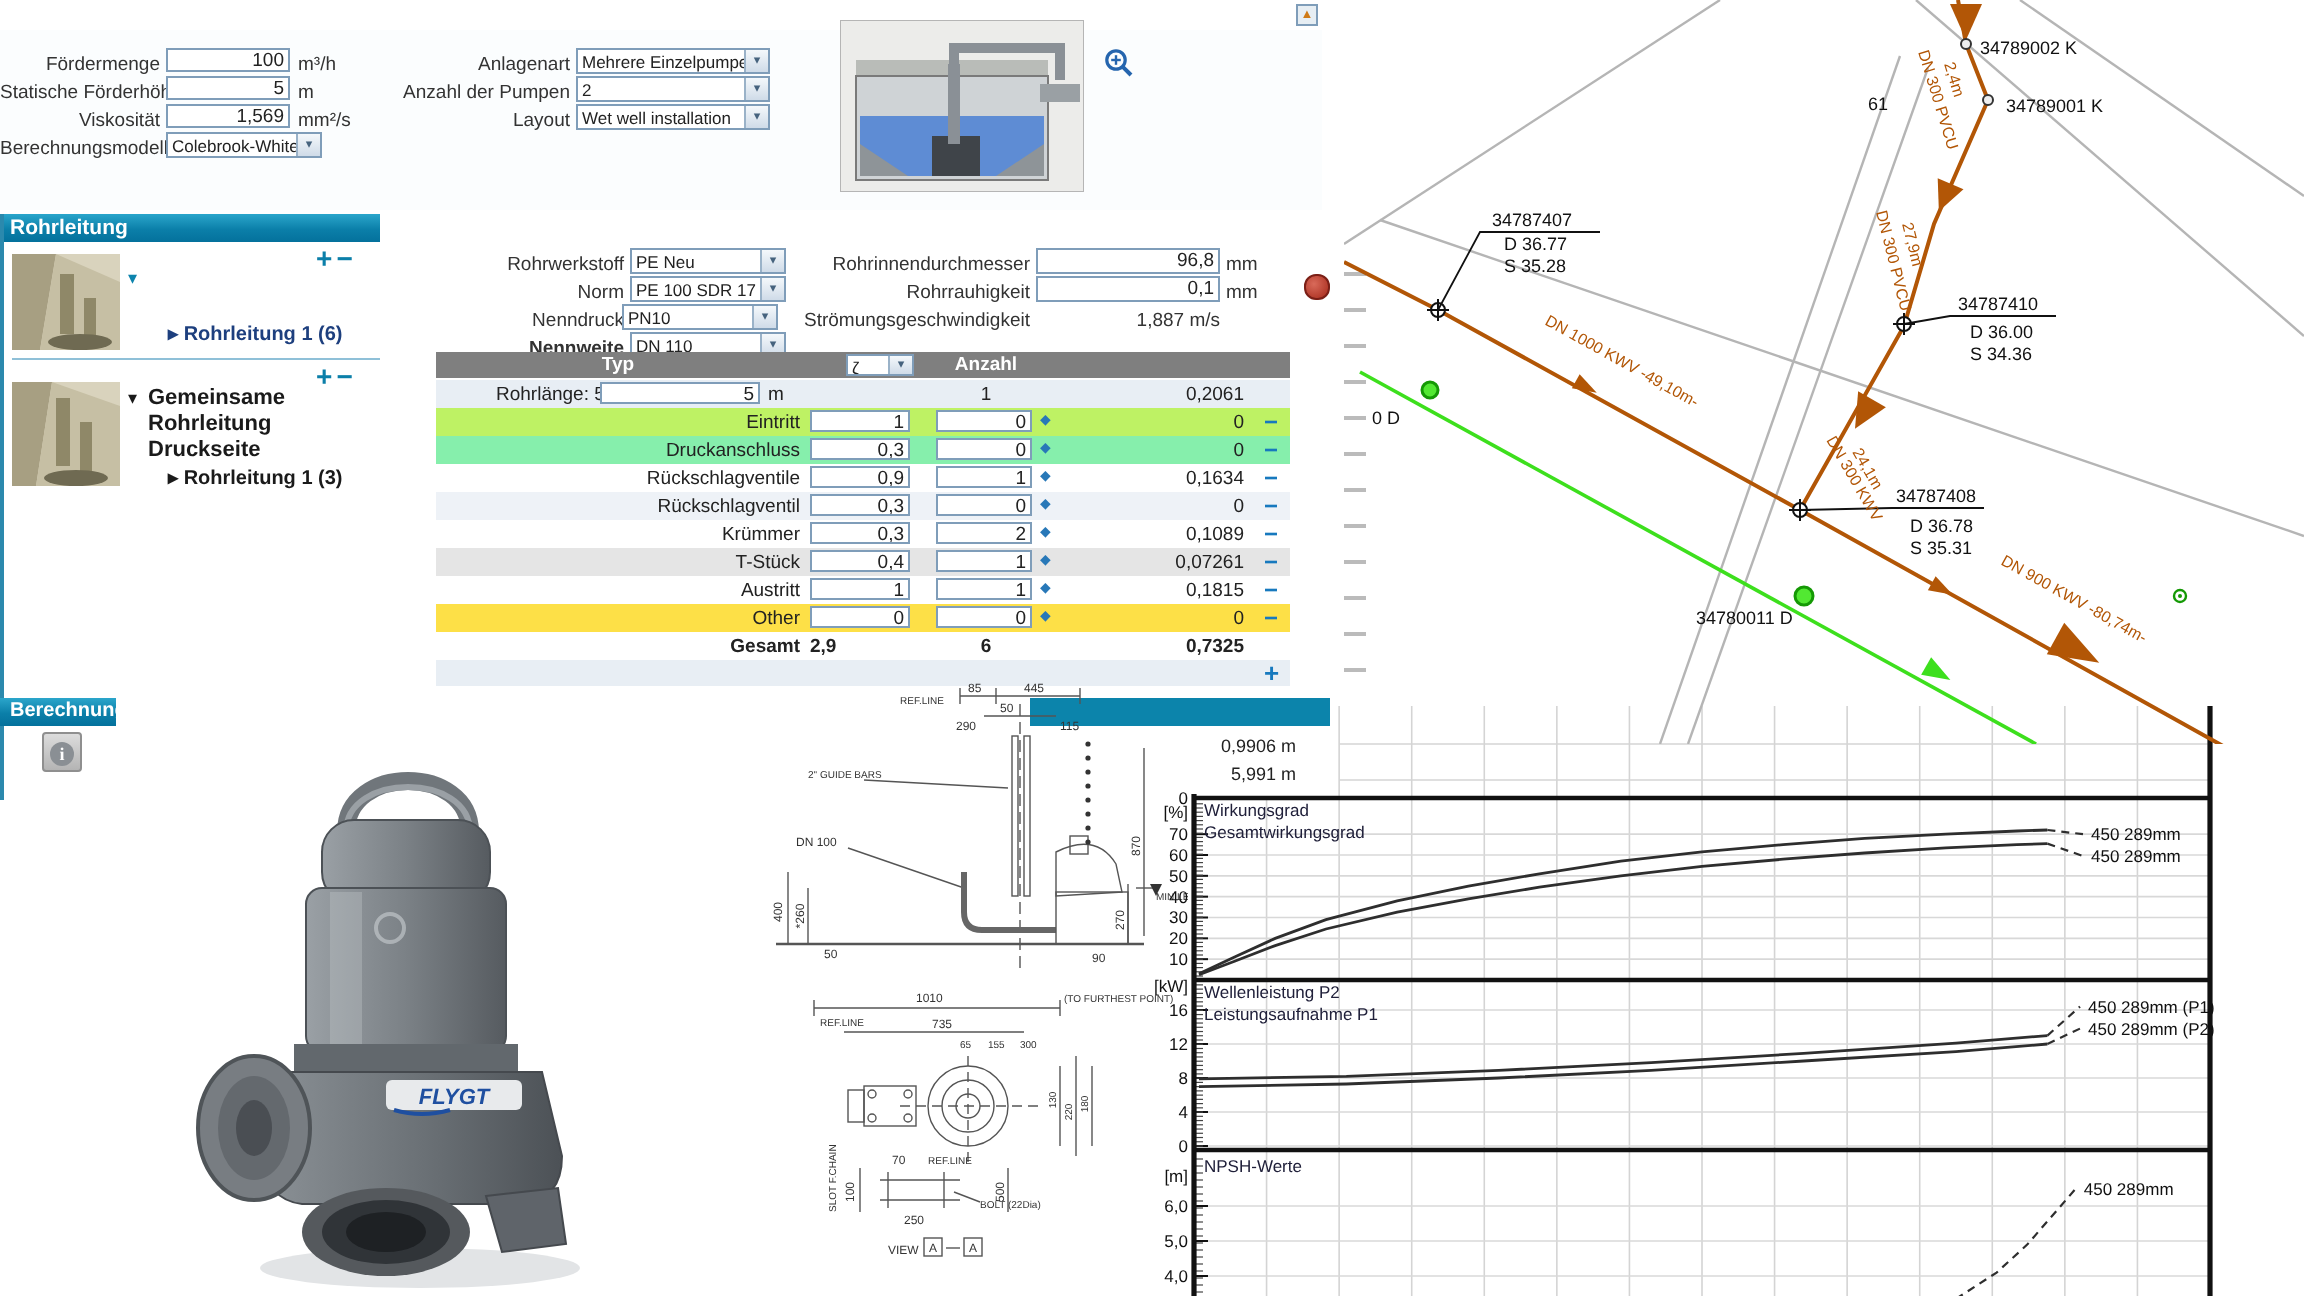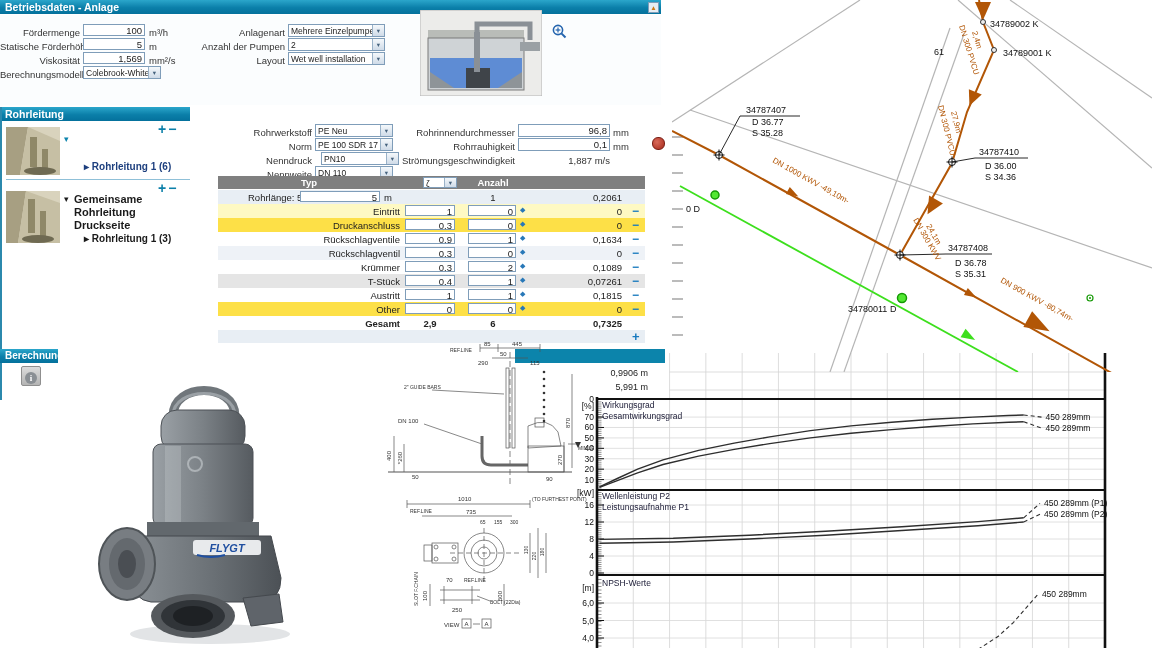--- a/index.html
+++ b/index.html
@@ -30,23 +30,20 @@
   .maptext{font:9px "Liberation Sans",sans-serif;fill:#111;}
   .pipetext{font:8px "Liberation Sans",sans-serif;fill:#b25606;}
   .dtext{font:6px "Liberation Sans",sans-serif;fill:#333;}
   .dtext5{font:5px "Liberation Sans",sans-serif;fill:#333;}
 </style>
 </head>
 <body>
 
 <div id="app">
 
-  <div class="bar" style="left:0;top:0;width:661px;">
-    <span>Betriebsdaten - Anlage</span>
-  </div>
   <div style="position:absolute;left:648px;top:2px;width:11px;height:11px;background:#e7eef3;border:1px solid #7f9db9;
        box-sizing:border-box;text-align:center;line-height:9px;font-size:6.5px;color:#cf7a16;cursor:pointer;">
     <span>▲</span>
   </div>
 
   <div style="position:absolute;left:0;top:15px;width:661px;height:90px;background:#fbfdfe;"></div>
   <div class="lbl" style="left:0;top:27px;width:80px;">Fördermenge</div>
   <div class="inp" style="left:83px;top:24px;width:62px;height:12px;">100</div>
   <div class="unit" style="left:149px;top:27px;">m³/h</div>
   <div class="lbl" style="left:0;top:41px;width:80px;">Statische Förderhöhe</div>
@@ -140,25 +137,25 @@
   <div class="dd" style="left:315px;top:124px;width:78px;height:13px;">
     <span class="txt">PE Neu</span>
     <span class="ar">▾</span>
   </div>
   <div class="lbl" style="left:203px;top:141px;width:109px;">Norm</div>
   <div class="dd" style="left:315px;top:138px;width:78px;height:13px;">
     <span class="txt">PE 100 SDR 17</span>
     <span class="ar">▾</span>
   </div>
   <div class="lbl" style="left:203px;top:155px;width:109px;">Nenndruck</div>
-  <div class="dd" style="left:321px;top:152px;width:78px;height:13px;">
+  <div class="dd" style="left:311px;top:152px;width:78px;height:13px;">
     <span class="txt">PN10</span>
     <span class="ar">▾</span>
   </div>
-  <div class="lbl" style="left:203px;top:169px;width:109px;">Nennweite</div>
+  <div class="lbl" style="left:203px;top:169px;width:109px;font-weight:bold;">Nennweite</div>
   <div class="dd" style="left:315px;top:166px;width:78px;height:13px;">
     <span class="txt">DN 110</span>
     <span class="ar">▾</span>
   </div>
 
   <div class="lbl" style="left:390px;top:127px;width:125px;">Rohrinnendurchmesser</div>
   <div class="inp" style="left:518px;top:124px;width:92px;height:13px;">96,8</div>
   <div class="unit" style="left:613px;top:127px;">mm</div>
   <div class="lbl" style="left:390px;top:141px;width:125px;">Rohrrauhigkeit</div>
   <div class="inp" style="left:518px;top:138px;width:92px;height:13px;padding-left:32px;">0,1</div>
@@ -179,29 +176,29 @@
   </div>
 
   <div class="trow" style="top:190px;background:#e8eef4;">
     <div style="position:absolute;left:30px;top:2px;">Rohrlänge: 5m</div>
     <div class="inp" style="left:82px;top:1px;width:80px;height:11px;">5</div>
     <div style="position:absolute;left:166px;top:2px;">m</div>
     <div style="position:absolute;left:230px;top:2px;width:90px;text-align:center;">1</div>
     <div class="c-ver">0,2061</div>
   </div>
 
-  <div class="trow" style="top:204px;background:#fef9c3;">
+  <div class="trow" style="top:204px;background:#bef264;">
     <div class="c-typ">Eintritt</div>
     <div class="inp zin">1</div>
     <div class="inp ain">0</div>
     <span class="spin">◆</span>
     <div class="c-ver">0</div>
     <span class="c-min">−</span>
   </div>
-  <div class="trow" style="top:218px;background:#fde047;">
+  <div class="trow" style="top:218px;background:#86efac;">
     <div class="c-typ">Druckanschluss</div>
     <div class="inp zin">0,3</div>
     <div class="inp ain">0</div>
     <span class="spin">◆</span>
     <div class="c-ver">0</div>
     <span class="c-min">−</span>
   </div>
   <div class="trow" style="top:232px;background:#fff;">
     <div class="c-typ">Rückschlagventile</div>
     <div class="inp zin">0,9</div>
@@ -246,21 +243,21 @@
     <div class="c-typ">Other</div>
     <div class="inp zin">0</div>
     <div class="inp ain">0</div>
     <span class="spin">◆</span>
     <div class="c-ver">0</div>
     <span class="c-min">−</span>
   </div>
 
   <div class="trow" style="top:316px;background:#fff;font-weight:bold;">
     <div class="c-typ">Gesamt</div>
-    <div style="position:absolute;left:187px;top:2px;width:50px;text-align:center;">2,9</div>
+    <div style="position:absolute;left:187px;top:2px;width:50px;text-align:left;">2,9</div>
     <div style="position:absolute;left:230px;top:2px;width:90px;text-align:center;">6</div>
     <div class="c-ver">0,7325</div>
   </div>
   <div class="trow" style="top:330px;height:13px;background:#e8eef4;">
     <span style="position:absolute;left:414px;top:-1px;color:#1779be;font-weight:bold;font-size:13px;cursor:pointer;">+</span>
   </div>
 
   <div style="position:absolute;left:672px;top:120px;width:11px;height:228px;
        background:repeating-linear-gradient(180deg,transparent 0 16px,#bbb 16px 18px);"></div>
 

